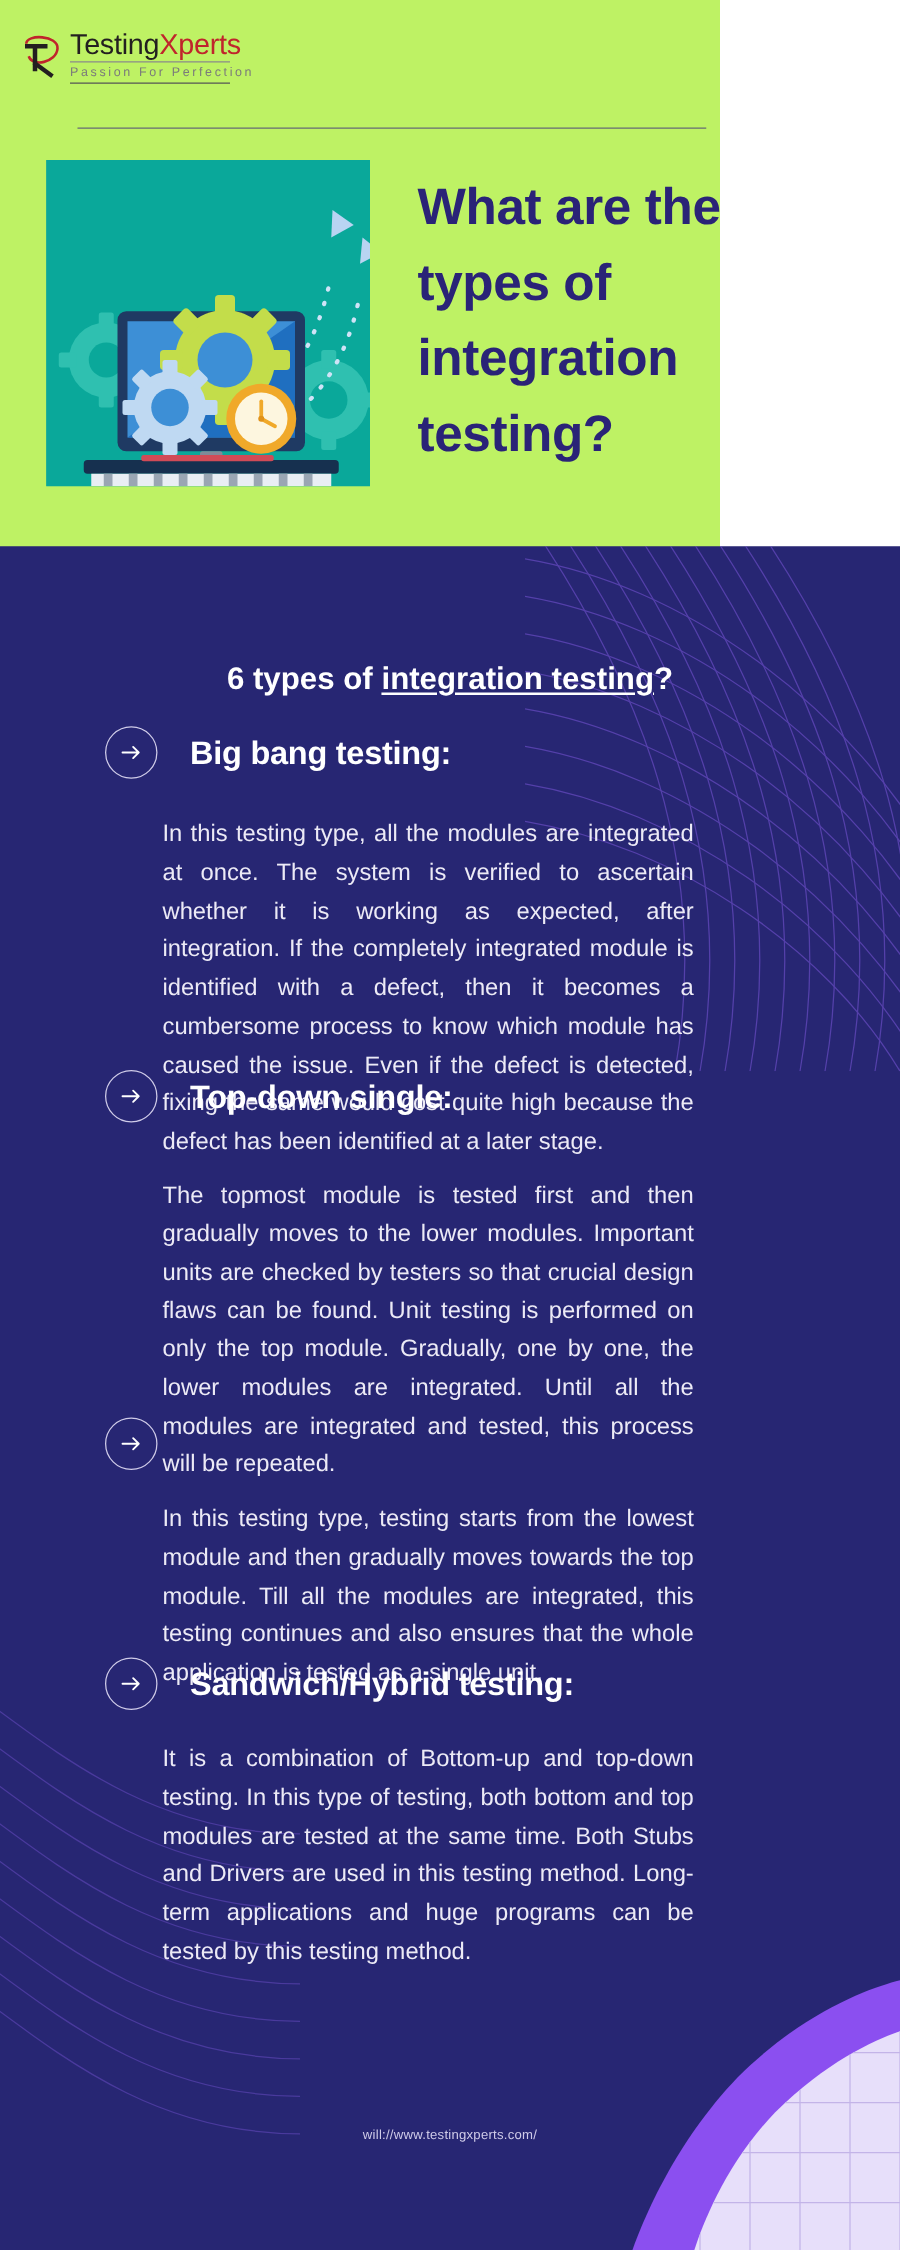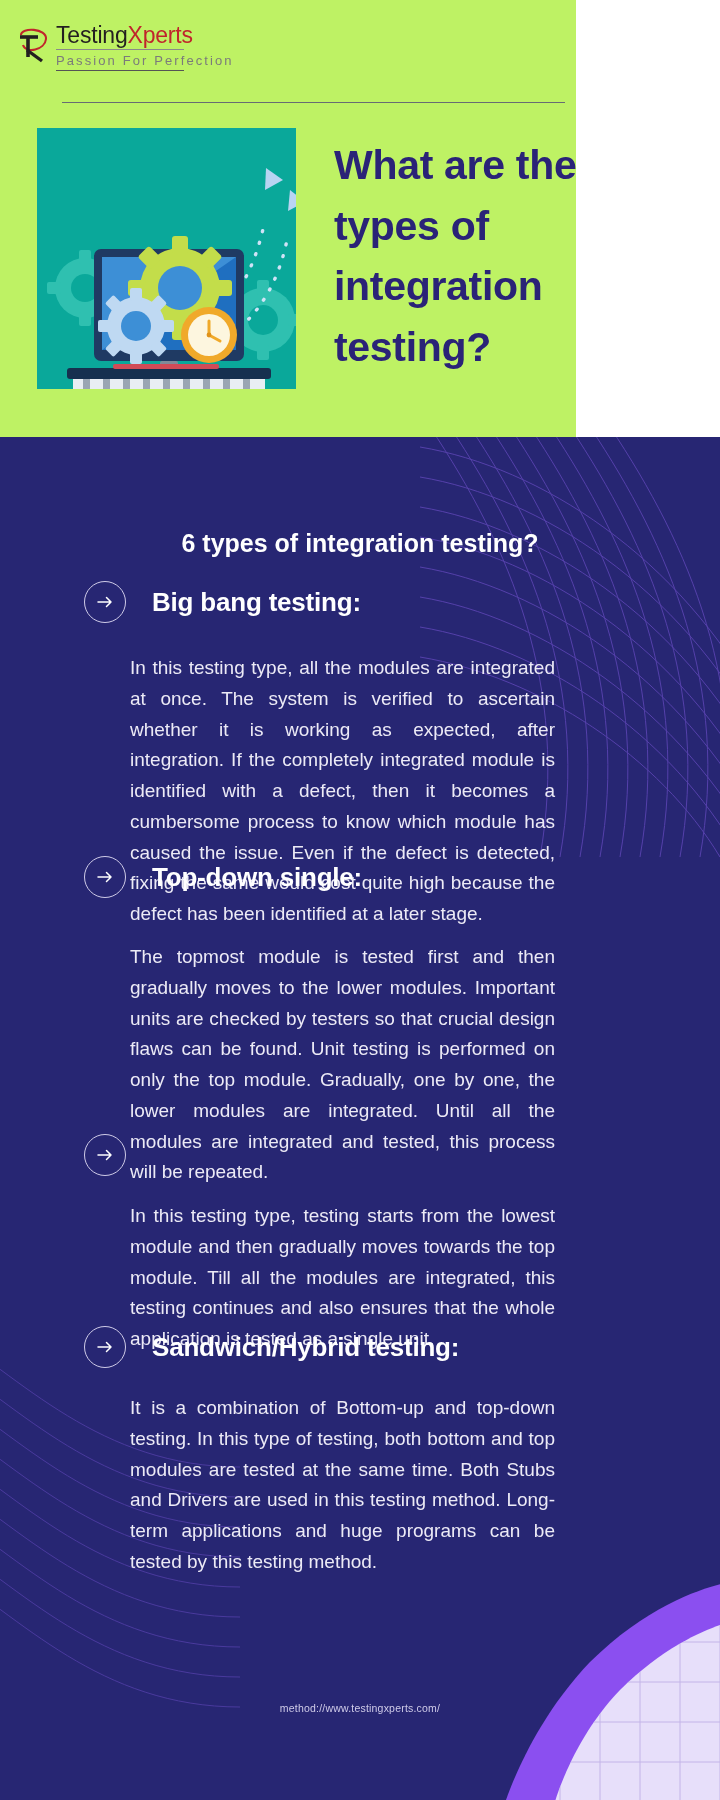--- a/index.html
+++ b/index.html
@@ -62,21 +62,21 @@
 
   .logo-rule {
     margin-top: 2px;
     width: 128px;
     height: 1px;
     background: #8a8a8a;
   }
 
   .logo-tag {
     margin-top: 3px;
-    font-size: 13px;
+    font-size: 10px;
     letter-spacing: 2.1px;
     color: #7b7b7b;
     white-space: nowrap;
   }
   .logo-underline {
     margin-top: 2px;
     width: 128px;
     height: 1px;
     background: #555;
   }
@@ -160,21 +160,21 @@
   .section-heading {
     position: absolute;
     left: 0;
     top: 92px;
     width: 720px;
     text-align: center;
     font-size: 25px;
     font-weight: 700;
     color: #ffffff;
   }
-  .section-heading .ul { text-underline-offset: 3px; margin-top: 44px; }
+  .section-heading .ul { text-decoration: underline; text-underline-offset: 3px; margin-top: 44px; }
 
   .block { position: absolute; left: 0; width: 720px; }
 
   .block-head {
     position: relative;
     display: flex;
     align-items: center;
     padding-left: 84px;
   }
 
@@ -456,17 +456,17 @@
           <span class="arrow-circle">
             <svg width="20" height="20" viewBox="0 0 20 20">
               <path d="M3 10 L16 10 M11.5 5.5 L16 10 L11.5 14.5" fill="none" stroke="#ffffff" stroke-width="1.5" stroke-linecap="round" stroke-linejoin="round"></path>
             </svg>
           </span>
           <span class="block-title">Sandwich/Hybrid testing:</span>
         </div>
         <p class="block-body" style="margin-top:25px;">It is a combination of Bottom-up and top-down testing. In this type of testing, both bottom and top modules are tested at the same time. Both Stubs and Drivers are used in this testing method. Long-term applications and huge programs can be tested by this testing method.</p>
       </div>
 
-      <div class="footer-url">method://www.testingxperts.com/</div>
+      <div class="footer-url">will://www.testingxperts.com/</div>
 
     </div>
   </div>
 </div>
 
 </body></html>

